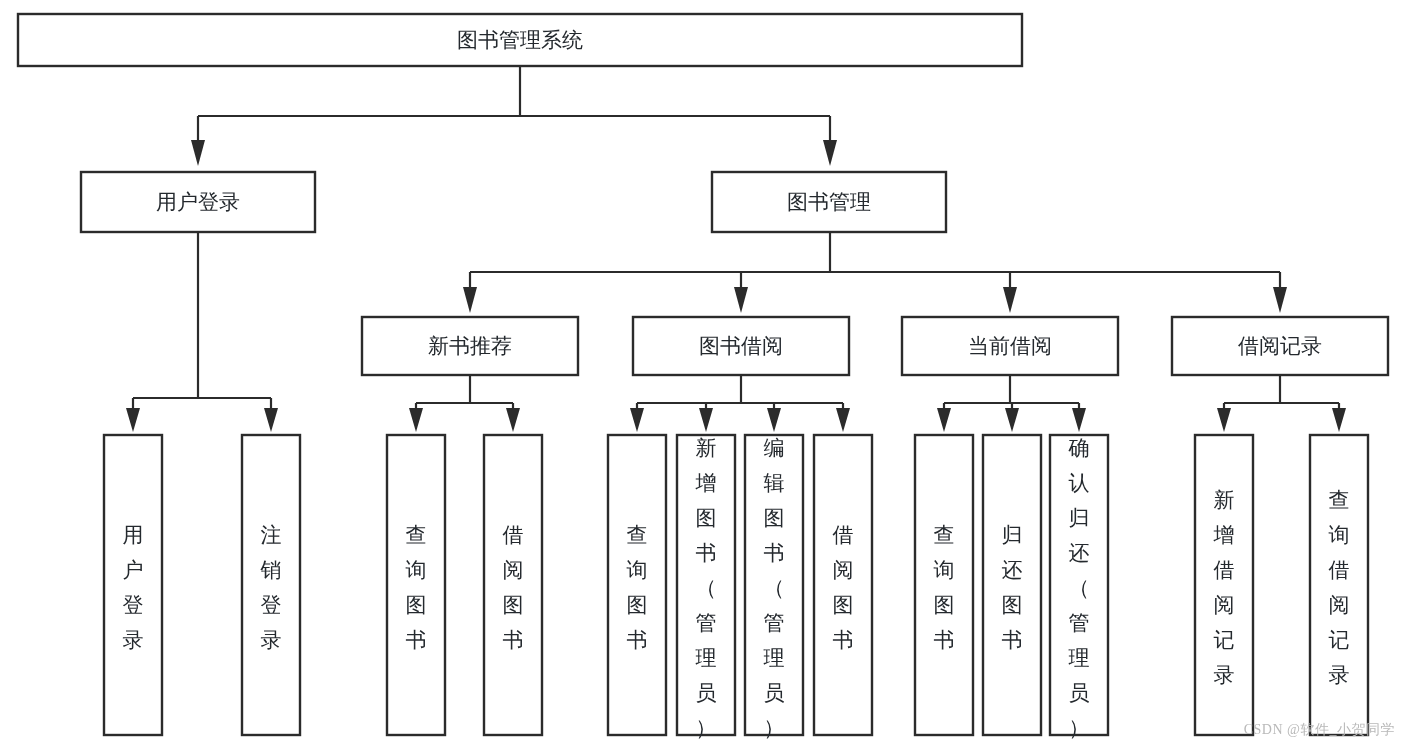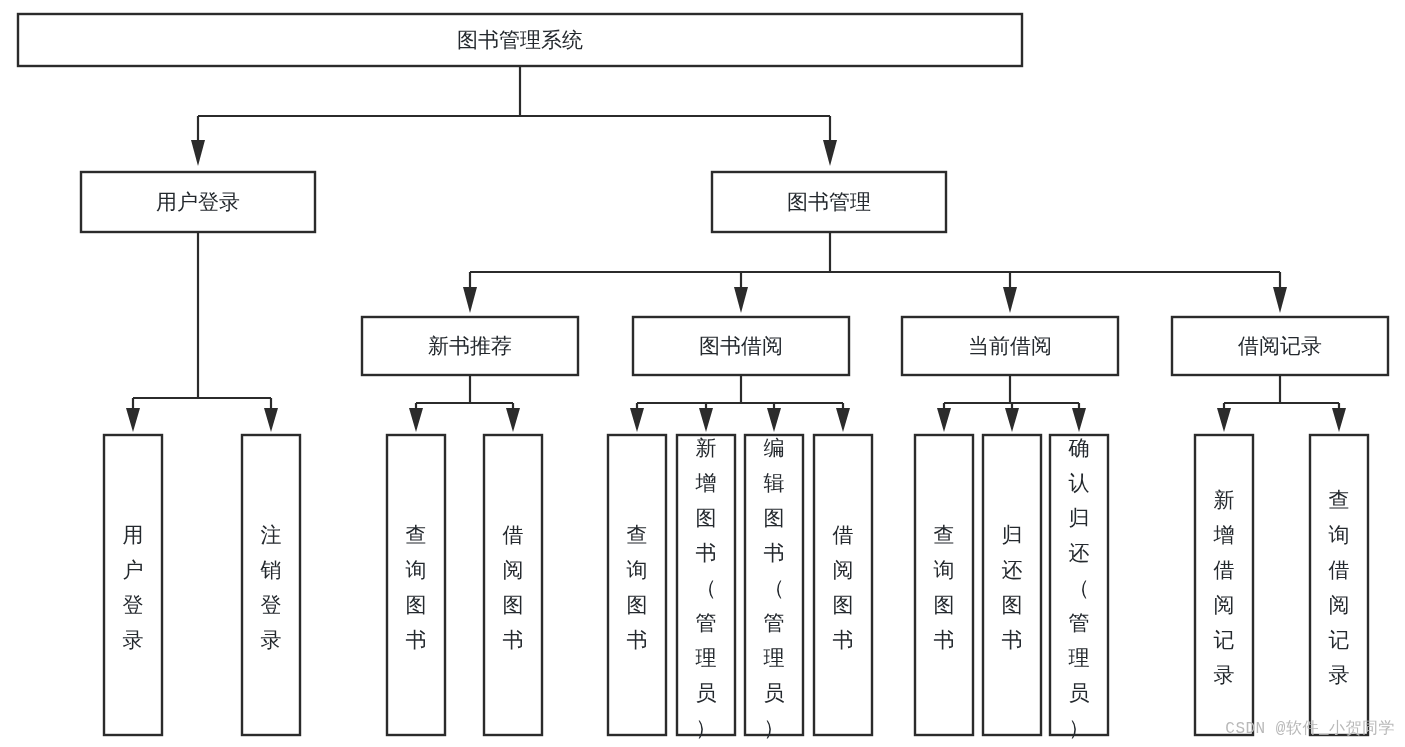--- a/index.html
+++ b/index.html
@@ -51,22 +51,22 @@
     fill: none;
   }
   .arrow-head {
     fill: #2b2b2b;
     stroke: none;
   }
   .watermark {
     position: absolute;
     right: 10px;
     bottom: 8px;
-    font-family: Liberation Mono, monospace;
-    font-size: 16px;
+    font-family: Liberation Serif, serif;
+    font-size: 14px;
     color: #b9b9b9;
     white-space: nowrap;
     letter-spacing: 0.5px;
     user-select: none;
   }
 </style>
 </head>
 <body>
 
 <div id="diagram-root">

